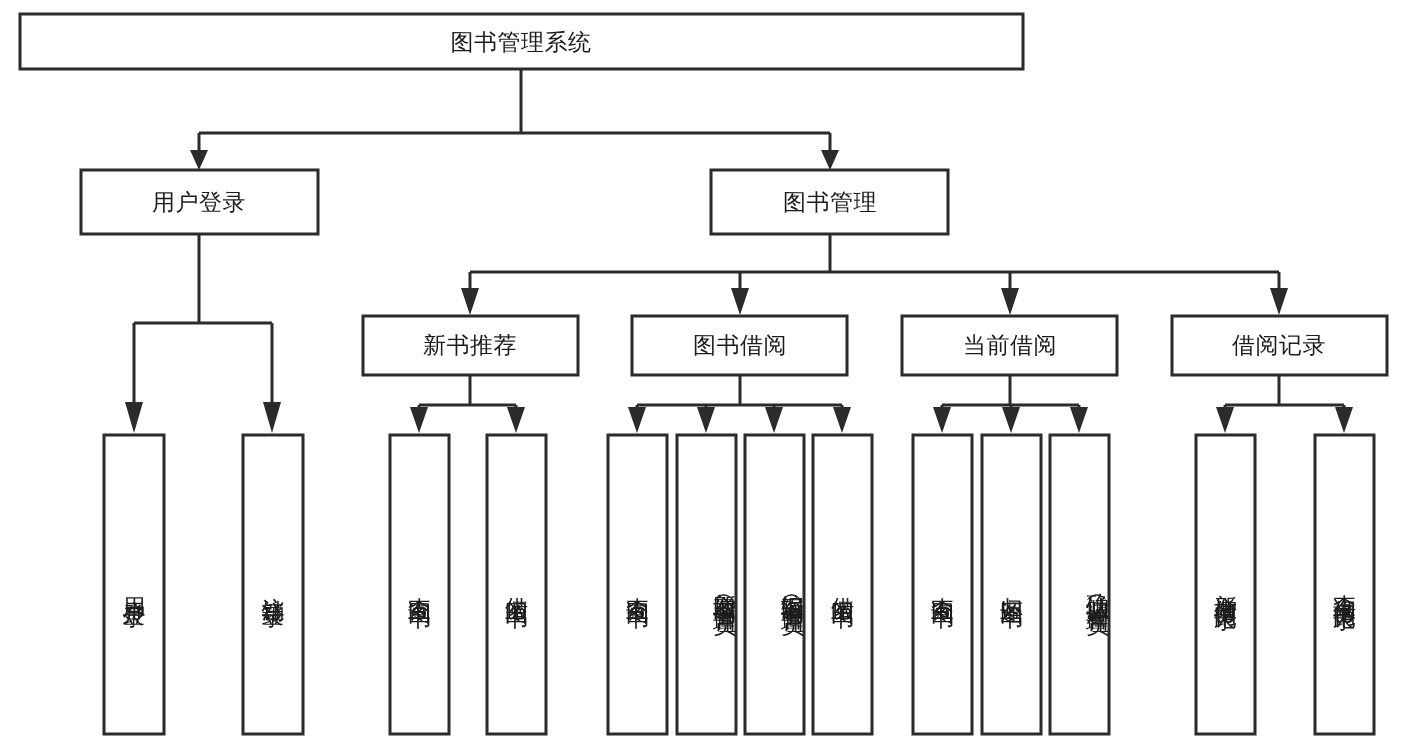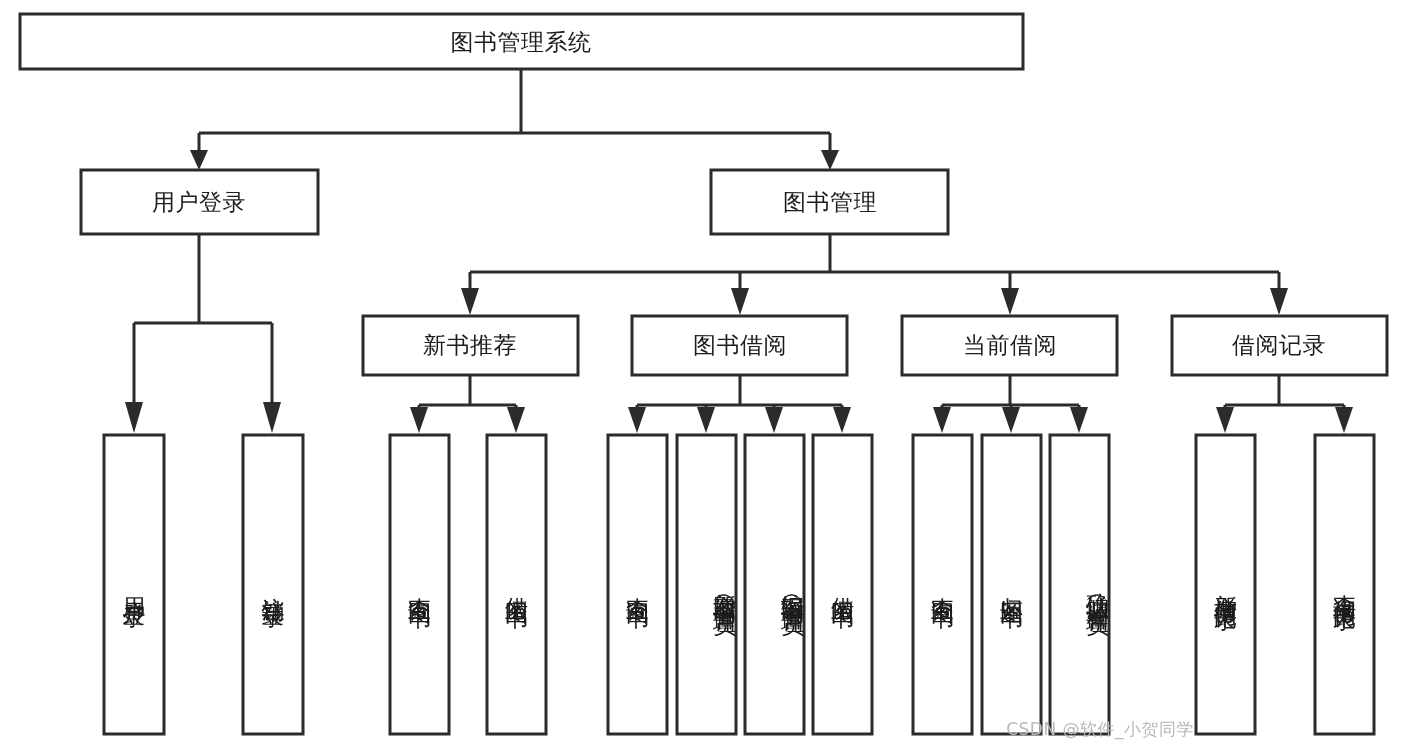--- a/index.html
+++ b/index.html
@@ -198,15 +198,14 @@
   <div class="leaf-text-wrap" style="left:745px; top:442px; width:59px; height:292px; display:flex; align-items:flex-start; justify-content:center;">编辑图书（管理员）</div>
   <div class="leaf-text-wrap" style="left:813px; top:435px; width:59px; height:299px; display:flex; align-items:center; justify-content:center;">借阅图书</div>
 
   <div class="leaf-text-wrap" style="left:913px; top:435px; width:59px; height:299px; display:flex; align-items:center; justify-content:center;">查询图书</div>
   <div class="leaf-text-wrap" style="left:982px; top:435px; width:59px; height:299px; display:flex; align-items:center; justify-content:center;">归还图书</div>
   <div class="leaf-text-wrap" style="left:1050px; top:442px; width:59px; height:292px; display:flex; align-items:flex-start; justify-content:center;">确认归还（管理员）</div>
 
   <div class="leaf-text-wrap" style="left:1196px; top:435px; width:59px; height:299px; display:flex; align-items:center; justify-content:center;">新增借阅记录</div>
   <div class="leaf-text-wrap" style="left:1315px; top:435px; width:59px; height:299px; display:flex; align-items:center; justify-content:center;">查询借阅记录</div>
 
-  <div class="watermark">CSDN @软件_小贺同学</div>
 
 </div>
 
 </body></html>

